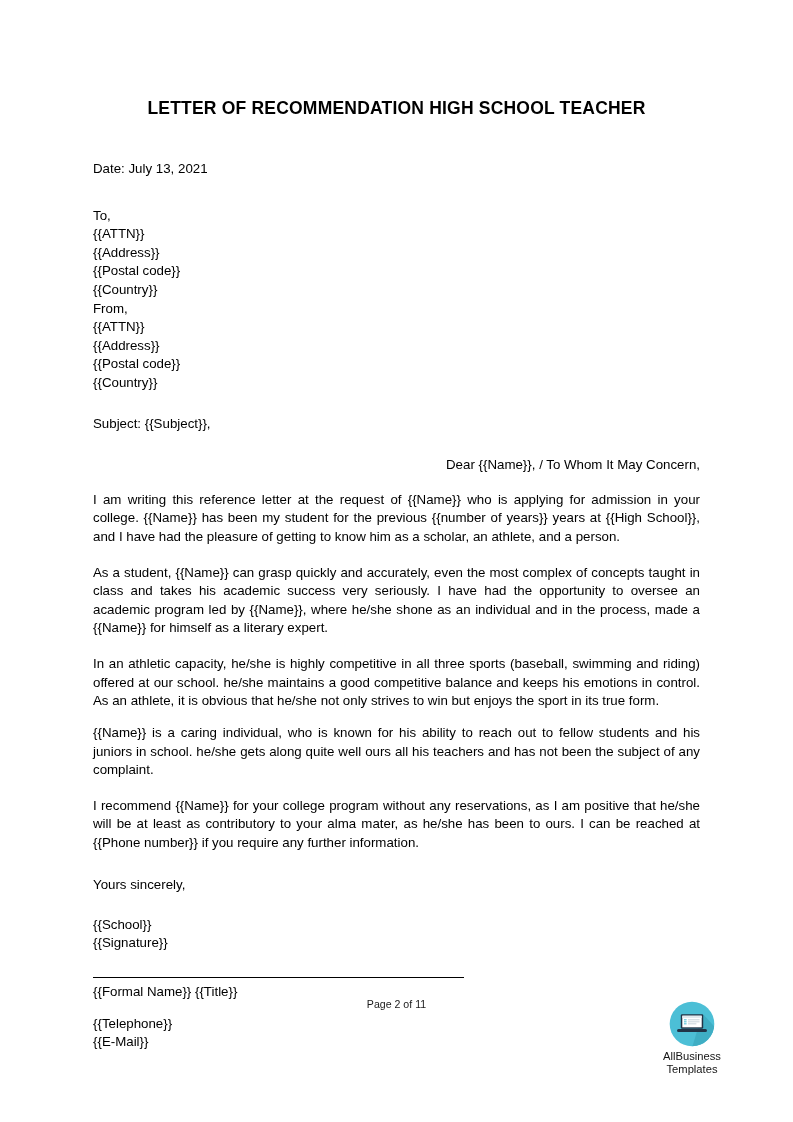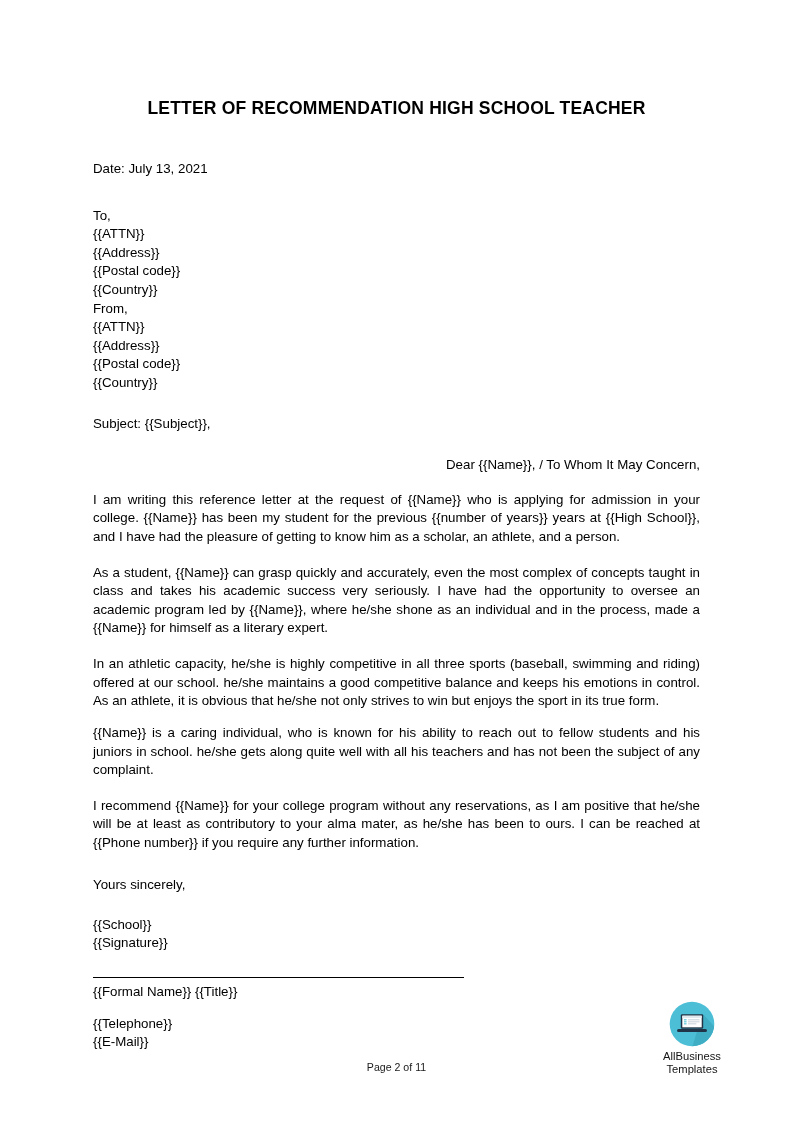--- a/index.html
+++ b/index.html
@@ -106,21 +106,21 @@
   .sig-contact {
     font-size: 13.3px;
     line-height: 18.6px;
     margin-top: 14px;
   }
 
   
   .page-footer {
     position: absolute;
     left: 0;
-    top: 1061px;
+    top: 998px;
     width: 793px;
     text-align: center;
     font-size: 10.6px;
     color: #1a1a1a;
   }
 
   
   .logo-wrap {
     position: absolute;
     left: 640px;
@@ -172,21 +172,21 @@
     <div class="subject-line">Subject: {{Subject}},</div>
 
     <div class="salutation">Dear {{Name}}, / To Whom It May Concern,</div>
 
     <p class="body-para">I am writing this reference letter at the request of {{Name}} who is applying for admission in your college. {{Name}} has been my student for the previous {{number of years}} years at {{High School}}, and I have had the pleasure of getting to know him as a scholar, an athlete, and a person.</p>
 
     <p class="body-para">As a student, {{Name}} can grasp quickly and accurately, even the most complex of concepts taught in class and takes his academic success very seriously. I have had the opportunity to oversee an academic program led by {{Name}}, where he/she shone as an individual and in the process, made a {{Name}} for himself as a literary expert.</p>
 
     <p class="body-para">In an athletic capacity, he/she is highly competitive in all three sports (baseball, swimming and riding) offered at our school. he/she maintains a good competitive balance and keeps his emotions in control. As an athlete, it is obvious that he/she not only strives to win but enjoys the sport in its true form.</p>
 
-    <p class="body-para tight">{{Name}} is a caring individual, who is known for his ability to reach out to fellow students and his juniors in school. he/she gets along quite well with all his teachers and has not been the subject of any complaint.</p>
+    <p class="body-para tight">{{Name}} is a caring individual, who is known for his ability to reach out to fellow students and his juniors in school. he/she gets along quite well ours all his teachers and has not been the subject of any complaint.</p>
 
     <p class="body-para">I recommend {{Name}} for your college program without any reservations, as I am positive that he/she will be at least as contributory to your alma mater, as he/she has been to ours. I can be reached at {{Phone number}} if you require any further information.</p>
 
     <div class="closing">Yours sincerely,</div>
 
     <div class="sig-block">
       <div class="sig-school">{{School}}</div>
       <div>{{Signature}}</div>
     </div>
 

